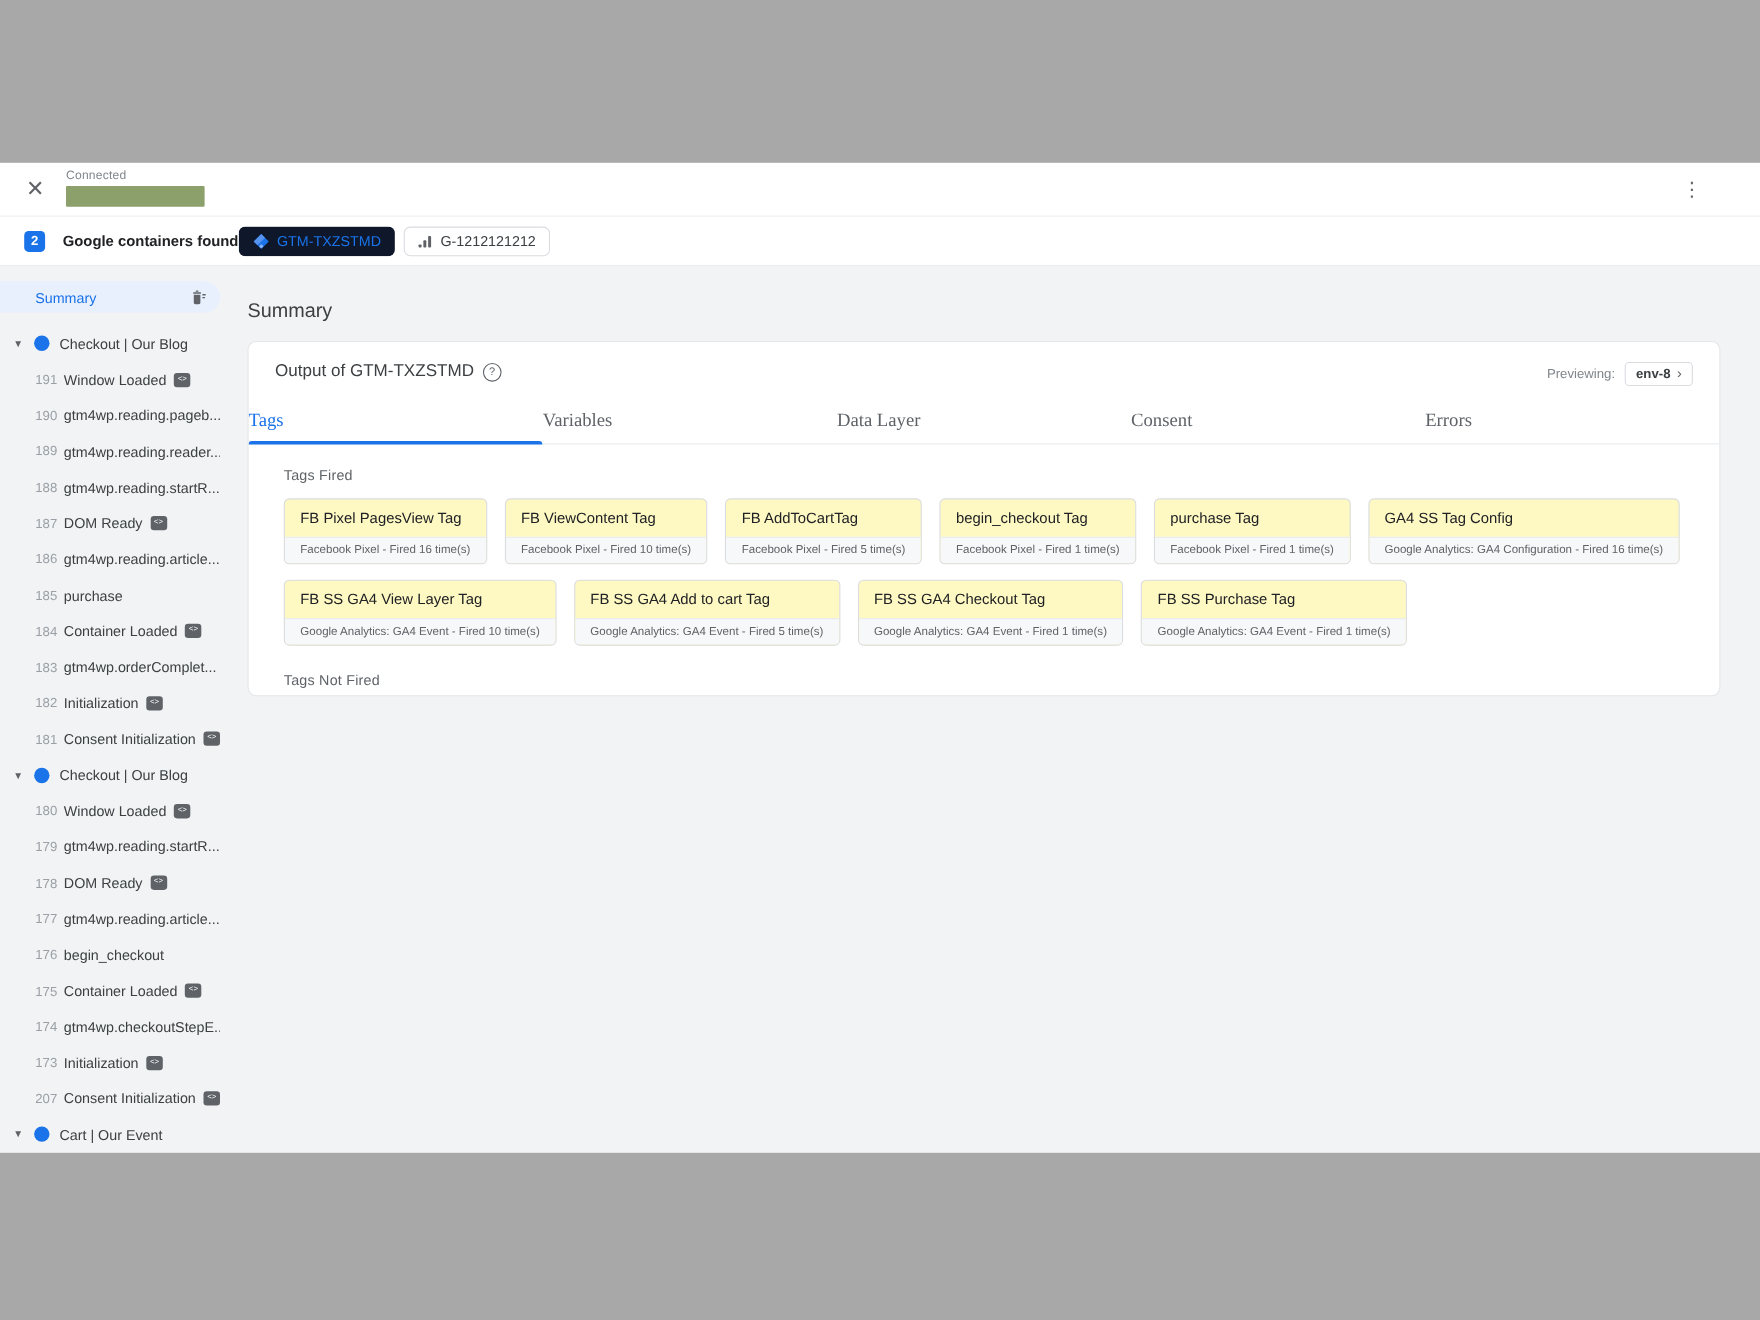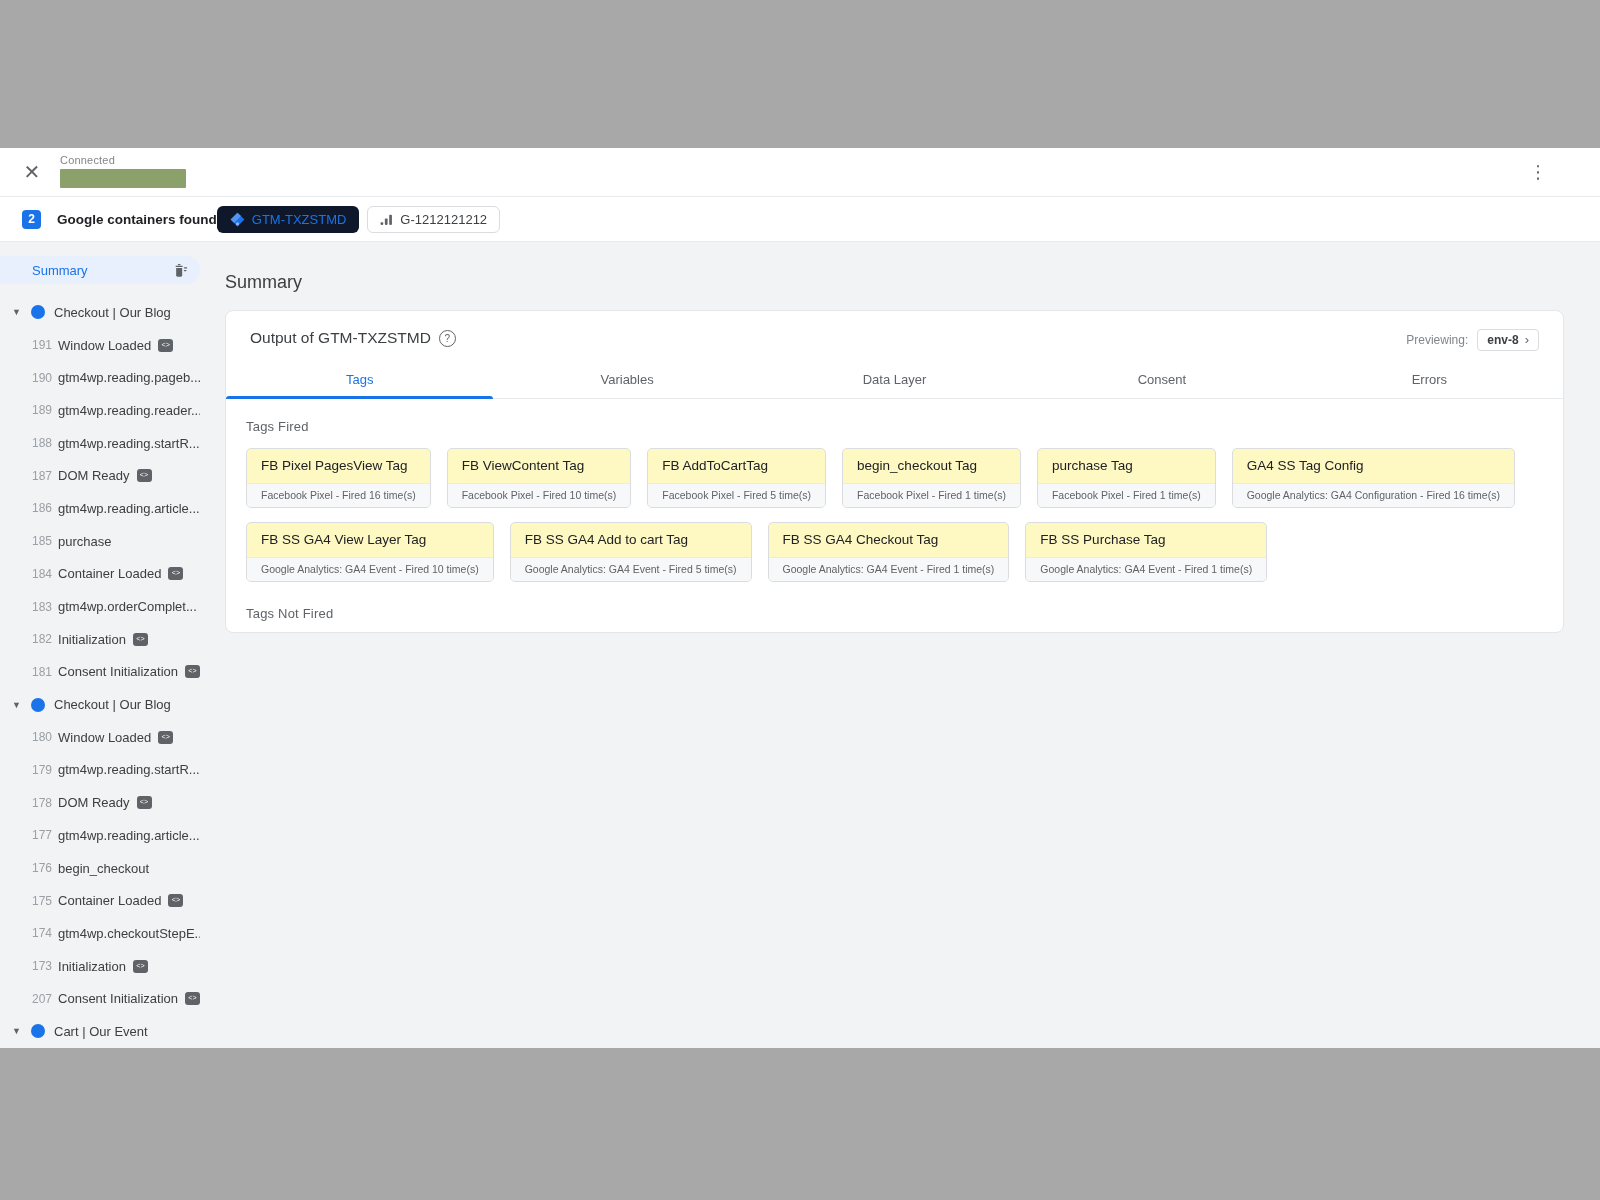--- a/index.html
+++ b/index.html
@@ -89,30 +89,30 @@
   .previewing .pv-label{font-size:12px;color:#80868b;}
   .env-chip{
     display:flex;align-items:center;gap:6px;border:1px solid #dadce0;border-radius:4px;
     background:#fff;padding:3px 9px;font-size:12px;font-weight:bold;color:#3c4043;
     cursor:pointer;font-family:inherit;
   }
   .env-chip .chev{font-weight:400;color:#5f6368;font-size:13px;line-height:12px;}
   
   .tabs{display:flex;border-bottom:1px solid #e8eaed;}
   .tab{
-    flex:1;text-align:center;font-size:13px;color:#5f6368;padding:9px 0 11px 0;
-    cursor:pointer;position:relative;
+    flex:1;text-align:left;font-size:17px;color:#5f6368;padding:9px 0 11px 0;
+    cursor:pointer;position:relative;font-family:Liberation Serif, serif;
   }
   .tab.active{color:#1a73e8;font-weight:500;}
   .tab.active::after{
     content:"";position:absolute;left:0;right:0;bottom:-1px;height:3px;
     background:#1a73e8;border-radius:3px 3px 0 0;
   }
   
-  .card-body{padding:20px 24px 0 20px;}
+  .card-body{padding:20px 24px 0 32px;}
   .section-label{font-size:13px;color:#5f6368;letter-spacing:.2px;}
   .cards-row{display:flex;gap:16px;margin-top:14px;}
   .tag-card{
     border:1px solid #dadce0;border-radius:5px;overflow:hidden;background:#fef9c3;
     cursor:pointer;flex:0 0 auto;
   }
   .tag-card .t-name{
     padding:9px 14px 10px 14px;font-size:13.5px;color:#202124;white-space:nowrap;
   }
   .tag-card .t-detail{

